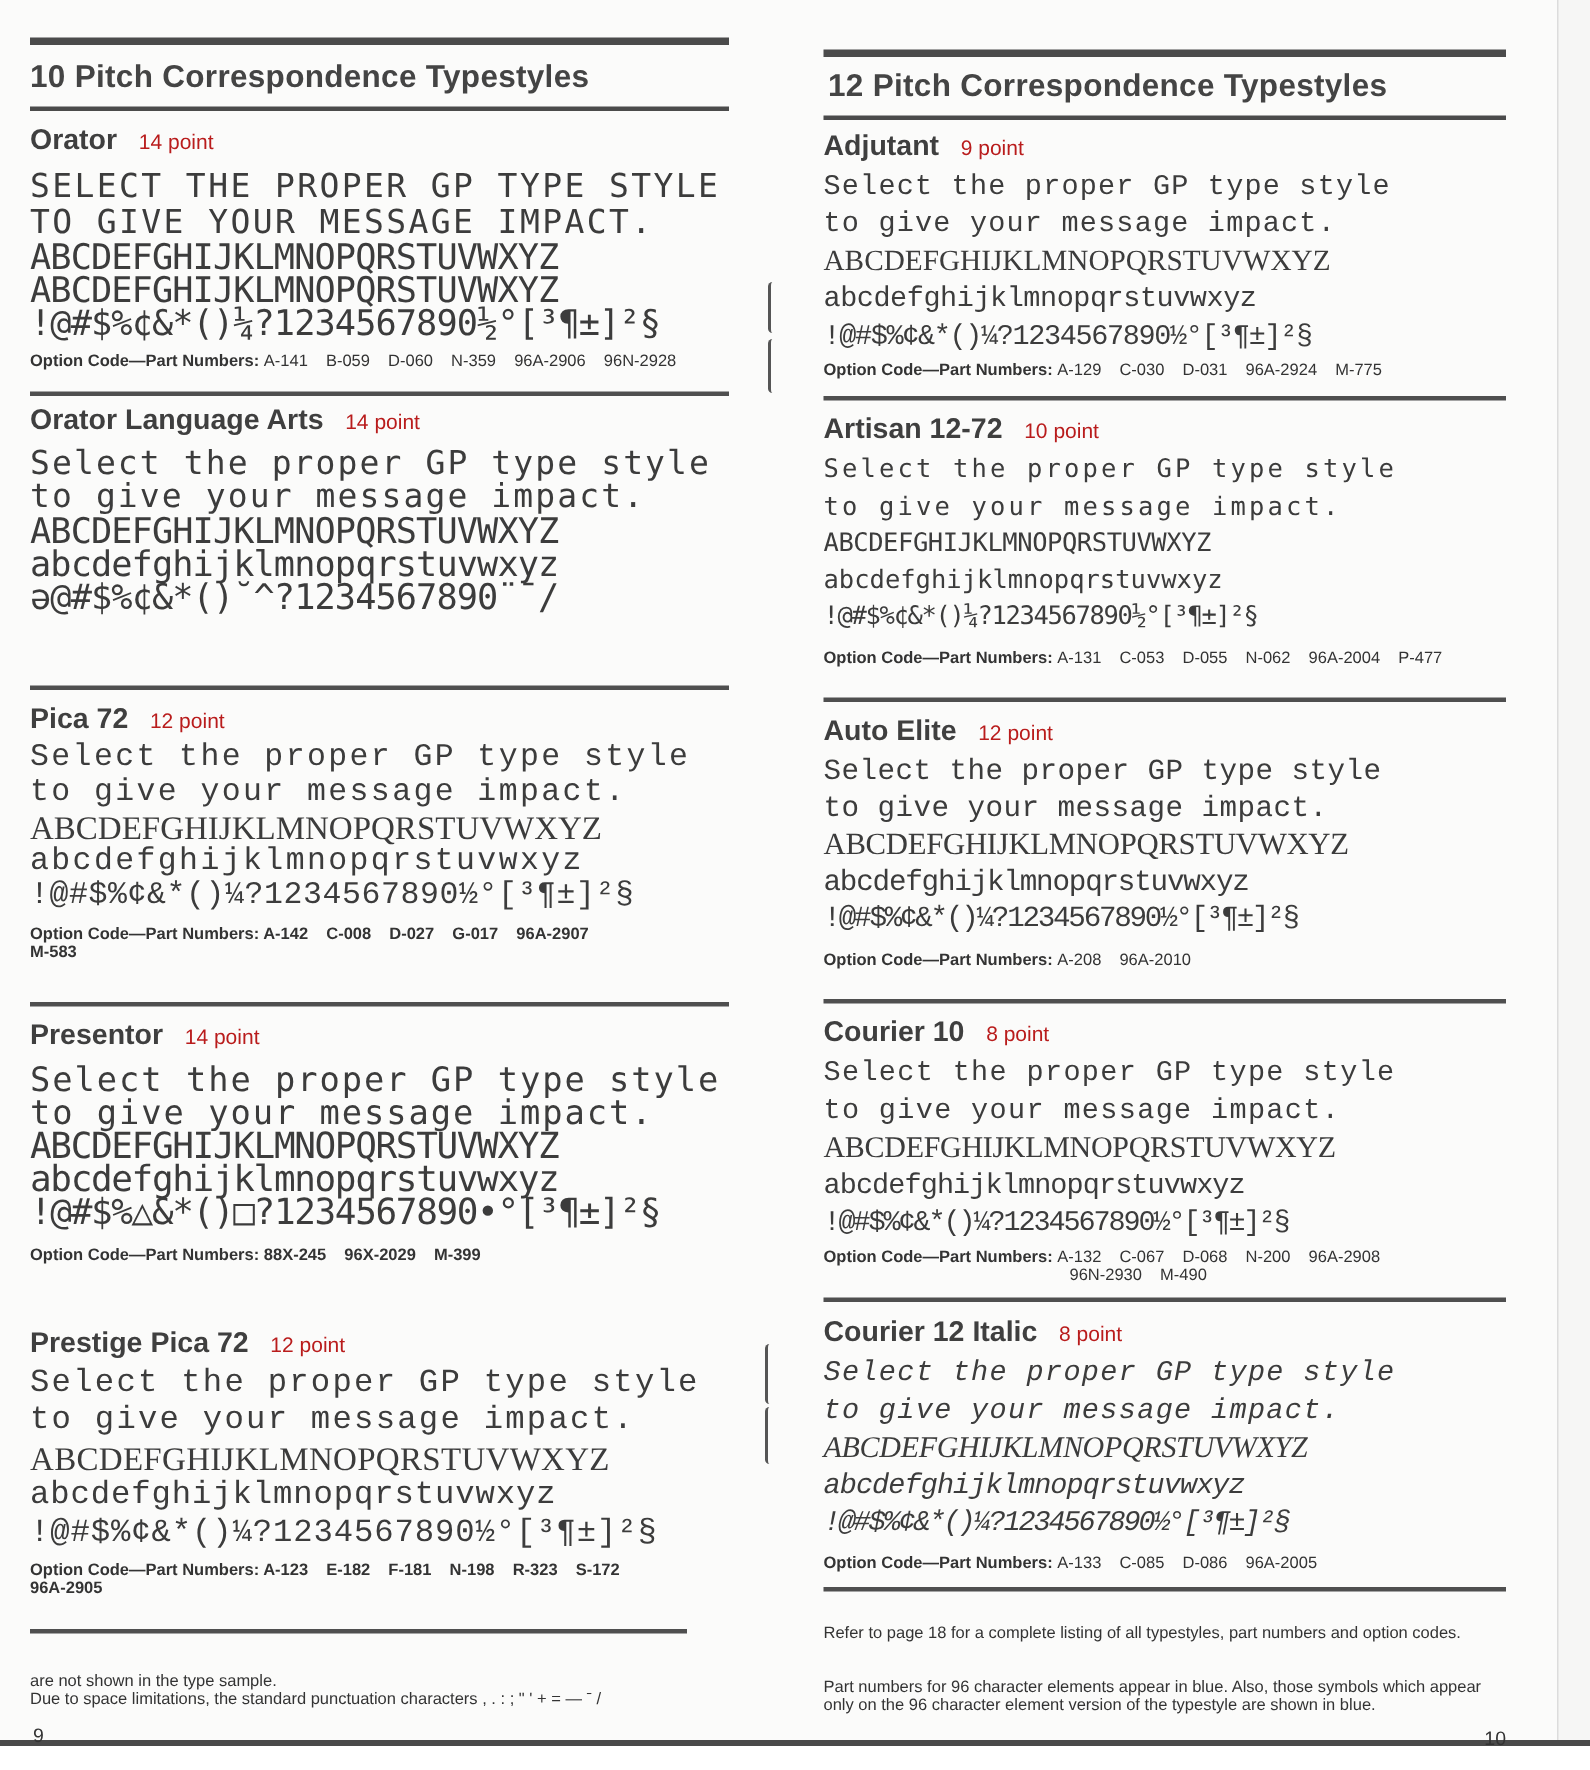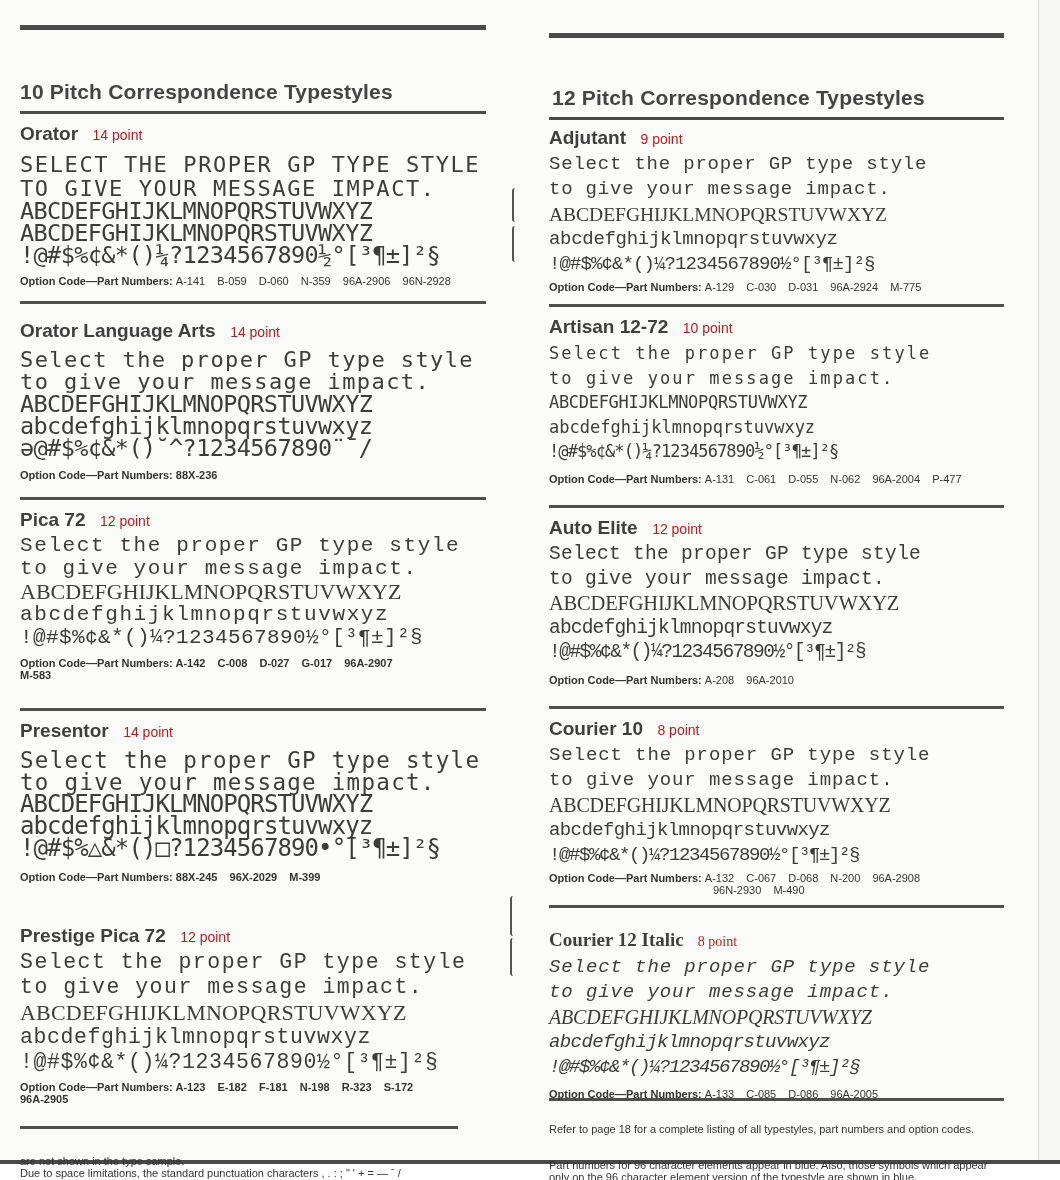--- a/index.html
+++ b/index.html
@@ -30,21 +30,21 @@
   .page.left { left: 20px; width: 466px; }
   .page.right { left: 549px; width: 455px; }
 
   .rule-thick { height: 5px; background: #4b4b4b; }
   .rule-mid { height: 3px; background: #4b4b4b; }
   .rule-sec { height: 3px; background: #4f4f4f; }
 
   .page-heading {
     font-weight: bold; font-size: 21px; color: #444;
     letter-spacing: 0.2px;
-    padding: 12px 0 7px 0; white-space: nowrap; margin-top: 40px;
+    padding: 12px 0 7px 0; white-space: nowrap;
   }
   .section { padding: 6px 0 6px 0; }
   .section-title { white-space: nowrap; line-height: 22px; }
   .font-name { font-weight: bold; font-size: 19px; color: #3f3f3f; }
   .point-size { font-size: 14px; color: #b91c1c; margin-left: 10px; }
   .sample { margin-top: 2px; }
   .sample-line { white-space: nowrap; color: #3c3c3c; overflow: visible; }
   .codes { font-size: 11px; font-weight: bold; color: #333; margin-top: 5px; line-height: 12px; }
   .codes .nums span { margin-right: 9px; }
   .codes.light .nums { font-weight: normal; }
@@ -119,36 +119,30 @@
         <span>D-060</span>
         <span>N-359</span>
         <span>96A-2906</span>
         <span>96N-2928</span>
       </span>
     </div>
   </div>
   <div class="rule-sec"></div>
 
   <div class="section s-orator-la" style="height:181px;">
-    <div class="section-title" style="margin-top:10px;">
+    <div class="section-title" style="margin-top:0;">
       <span class="font-name">Orator Language Arts</span>
       <span class="point-size">14 point</span>
     </div>
     <div class="sample" style="margin-top:6px;">
       <div class="sample-line" style="letter-spacing:1.4px;font-size:22px;">Select the proper GP type style</div>
       <div class="sample-line" style="letter-spacing:1.4px;font-size:22px;">to give your message impact.</div>
       <div class="sample-line">ABCDEFGHIJKLMNOPQRSTUVWXYZ</div>
       <div class="sample-line">abcdefghijklmnopqrstuvwxyz</div>
       <div class="sample-line">ə@#$%¢&amp;*()˘^?1234567890¨¯/</div>
-    </div>
-    <div class="codes" style="margin-top:10px;">
-      <span>Option Code—Part Numbers:</span>
-      <span class="nums">
-        <span>88X-236</span>
-      </span>
     </div>
   </div>
   <div class="rule-sec"></div>
 
   <div class="section s-pica" style="height:196px;">
     <div class="section-title" style="margin-top:3px;">
       <span class="font-name">Pica 72</span>
       <span class="point-size">12 point</span>
     </div>
     <div class="sample">
@@ -270,21 +264,21 @@
       <div class="sample-line" style="letter-spacing:2.1px;">Select the proper GP type style</div>
       <div class="sample-line" style="letter-spacing:2.1px;">to give your message impact.</div>
       <div class="sample-line" style="letter-spacing:-0.3px;">ABCDEFGHIJKLMNOPQRSTUVWXYZ</div>
       <div class="sample-line" style="letter-spacing:0px;">abcdefghijklmnopqrstuvwxyz</div>
       <div class="sample-line" style="letter-spacing:-0.9px;">!@#$%¢&amp;*()¼?1234567890½°[³¶±]²§</div>
     </div>
     <div class="codes light" style="margin-top:9px;">
       <span>Option Code—Part Numbers:</span>
       <span class="nums">
         <span>A-131</span>
-        <span>C-061</span>
+        <span>C-053</span>
         <span>D-055</span>
         <span>N-062</span>
         <span>96A-2004</span>
         <span>P-477</span>
       </span>
     </div>
   </div>
   <div class="rule-sec"></div>
 
   <div class="section s-autoelite" style="height:186px;">
@@ -332,21 +326,21 @@
       </span>
       <div class="nums" style="padding-left:164px;">
         <span>96N-2930</span>
         <span>M-490</span>
       </div>
     </div>
   </div>
   <div class="rule-sec"></div>
 
   <div class="section s-courier-it" style="height:178px;">
-    <div class="section-title" style="margin-top:15px;font-family:Liberation Serif, serif;">
+    <div class="section-title" style="margin-top:4px;">
       <span class="font-name">Courier 12 Italic</span>
       <span class="point-size">8 point</span>
     </div>
     <div class="sample">
       <div class="sample-line">Select the proper GP type style</div>
       <div class="sample-line">to give your message impact.</div>
       <div class="sample-line" style="font-family:'Liberation Serif',serif;font-size:20px;letter-spacing:-0.2px;">ABCDEFGHIJKLMNOPQRSTUVWXYZ</div>
       <div class="sample-line" style="letter-spacing:-0.6px;">abcdefghijklmnopqrstuvwxyz</div>
       <div class="sample-line" style="letter-spacing:-1.4px;">!@#$%¢&amp;*()¼?1234567890½°[³¶±]²§</div>
     </div>

